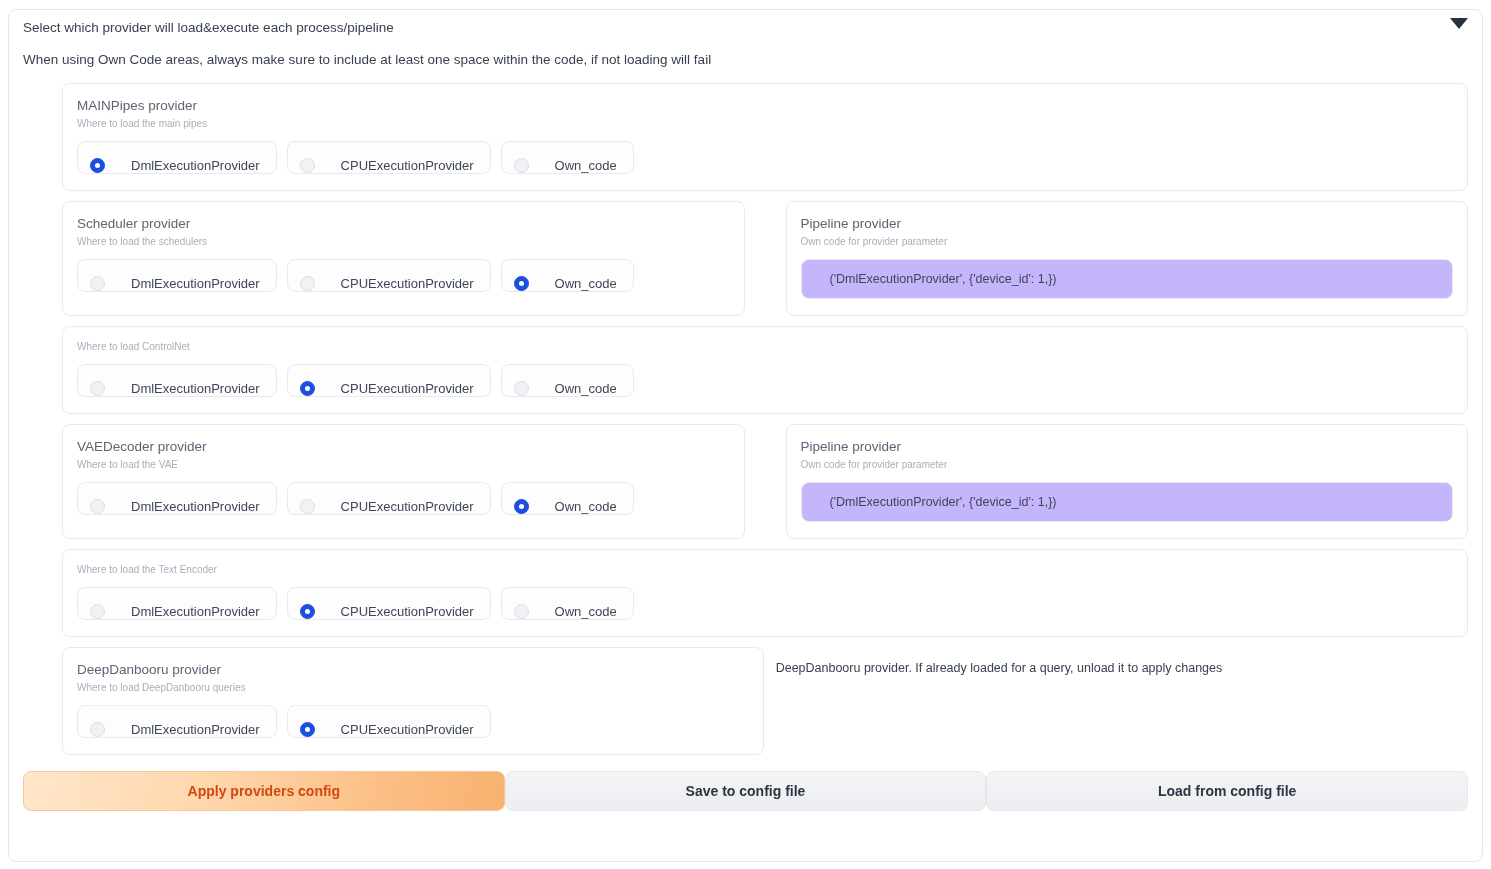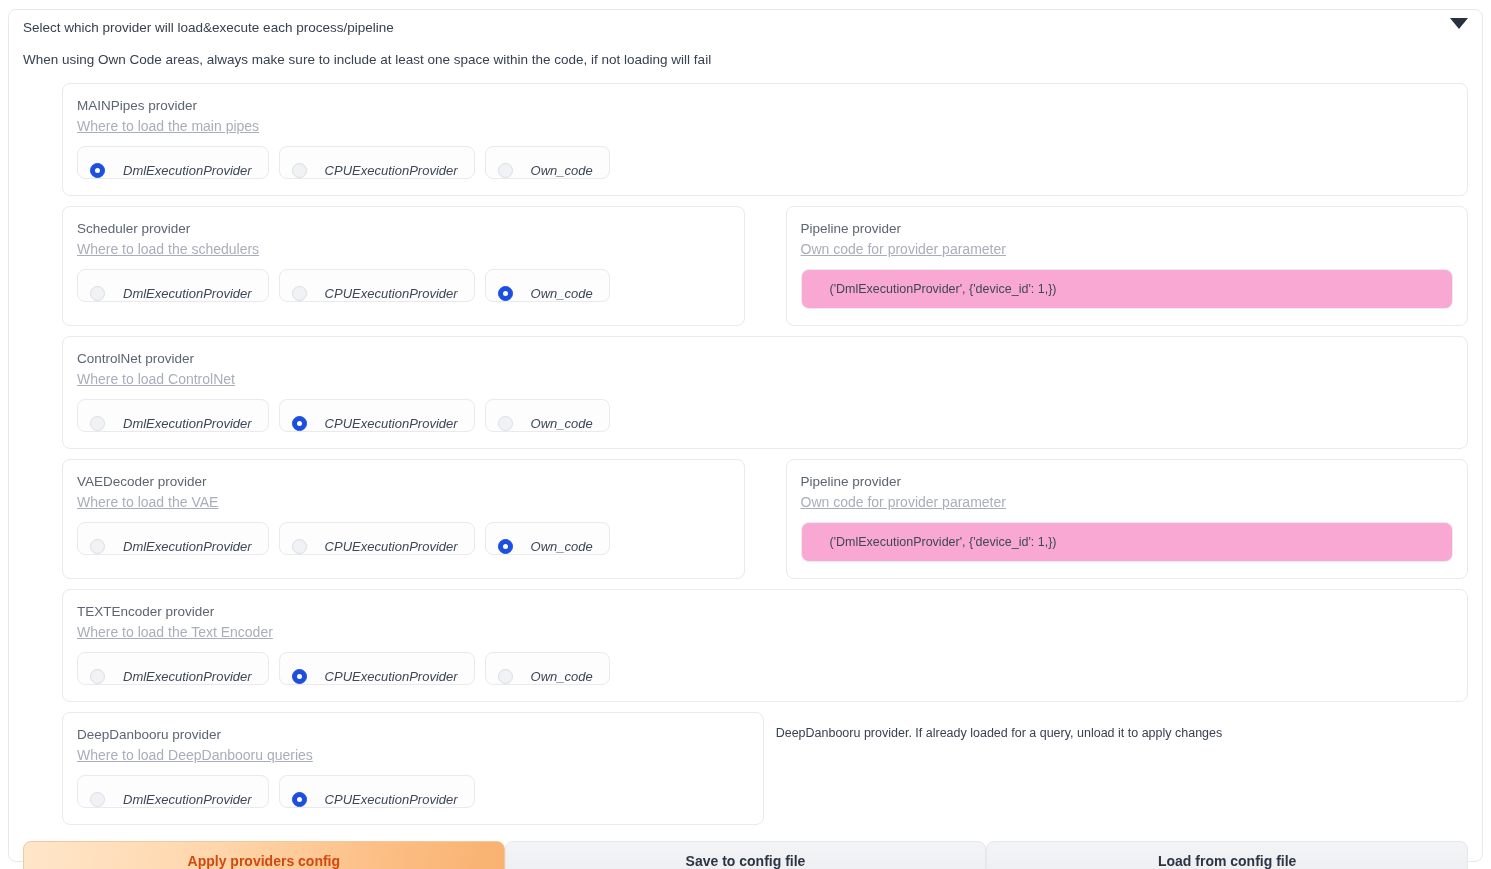--- a/index.html
+++ b/index.html
@@ -58,40 +58,38 @@
   }
   .card.full { width: 100%; }
   .card.half { width: 50%; }
 
   .card-title {
     font-size: 13.5px;
     color: #5c6573;
     margin-bottom: 5px;
   }
   .card-sub {
-    font-size: 14px;
+    font-size: 10px;
     color: #a9aebb;
     margin-bottom: 12px;
-    text-decoration: underline;
   }
 
   .radio-group { display: flex; gap: 10px; }
 
   .radio-pill {
     display: flex;
     align-items: center;
-    gap: 18px;
+    gap: 26px;
     height: 33px;
     padding: 16px 16px 0 12px;
     background: #fdfdfe;
     border: 1px solid #e9e9ee;
     border-radius: 8px;
     cursor: pointer;
     user-select: none;
-    font-style: italic;
   }
 
   .radio-dot {
     width: 15px; height: 15px;
     border-radius: 50%;
     background: #f1f2f5;
     border: 1px solid #dcdde3;
     flex: 0 0 auto;
     position: relative;
   }
@@ -111,21 +109,21 @@
 
   .radio-label {
     font-size: 13px;
     color: #3d4757;
     white-space: nowrap;
   }
 
   .code-input {
     width: 100%;
     height: 40px;
-    background: #f9a8d4;
+    background: #c4b5fd;
     border: 1px solid #eaeaef;
     border-radius: 8px;
     padding: 0 28px;
     font-family: "Liberation Sans", sans-serif;
     font-size: 12.5px;
     color: #3d4757;
     outline: none;
   }
 
   .side-note {
@@ -221,21 +219,20 @@
       </div>
       <div class="card half">
         <div class="card-title">Pipeline provider</div>
         <div class="card-sub">Own code for provider parameter</div>
         <input class="code-input" type="text" value="('DmlExecutionProvider', {'device_id': 1,})" style="">
       </div>
     </div>
 
     <div class="row">
       <div class="card full">
-        <div class="card-title">ControlNet provider</div>
         <div class="card-sub">Where to load ControlNet</div>
         <div class="radio-group">
           <div class="radio-pill">
             <span class="radio-dot"></span>
             <span class="radio-label">DmlExecutionProvider</span>
           </div>
           <div class="radio-pill selected">
             <span class="radio-dot"></span>
             <span class="radio-label">CPUExecutionProvider</span>
           </div>
@@ -268,21 +265,20 @@
       </div>
       <div class="card half">
         <div class="card-title">Pipeline provider</div>
         <div class="card-sub">Own code for provider parameter</div>
         <input class="code-input" type="text" value="('DmlExecutionProvider', {'device_id': 1,})" style="">
       </div>
     </div>
 
     <div class="row">
       <div class="card full">
-        <div class="card-title">TEXTEncoder provider</div>
         <div class="card-sub">Where to load the Text Encoder</div>
         <div class="radio-group">
           <div class="radio-pill">
             <span class="radio-dot"></span>
             <span class="radio-label">DmlExecutionProvider</span>
           </div>
           <div class="radio-pill selected">
             <span class="radio-dot"></span>
             <span class="radio-label">CPUExecutionProvider</span>
           </div>

